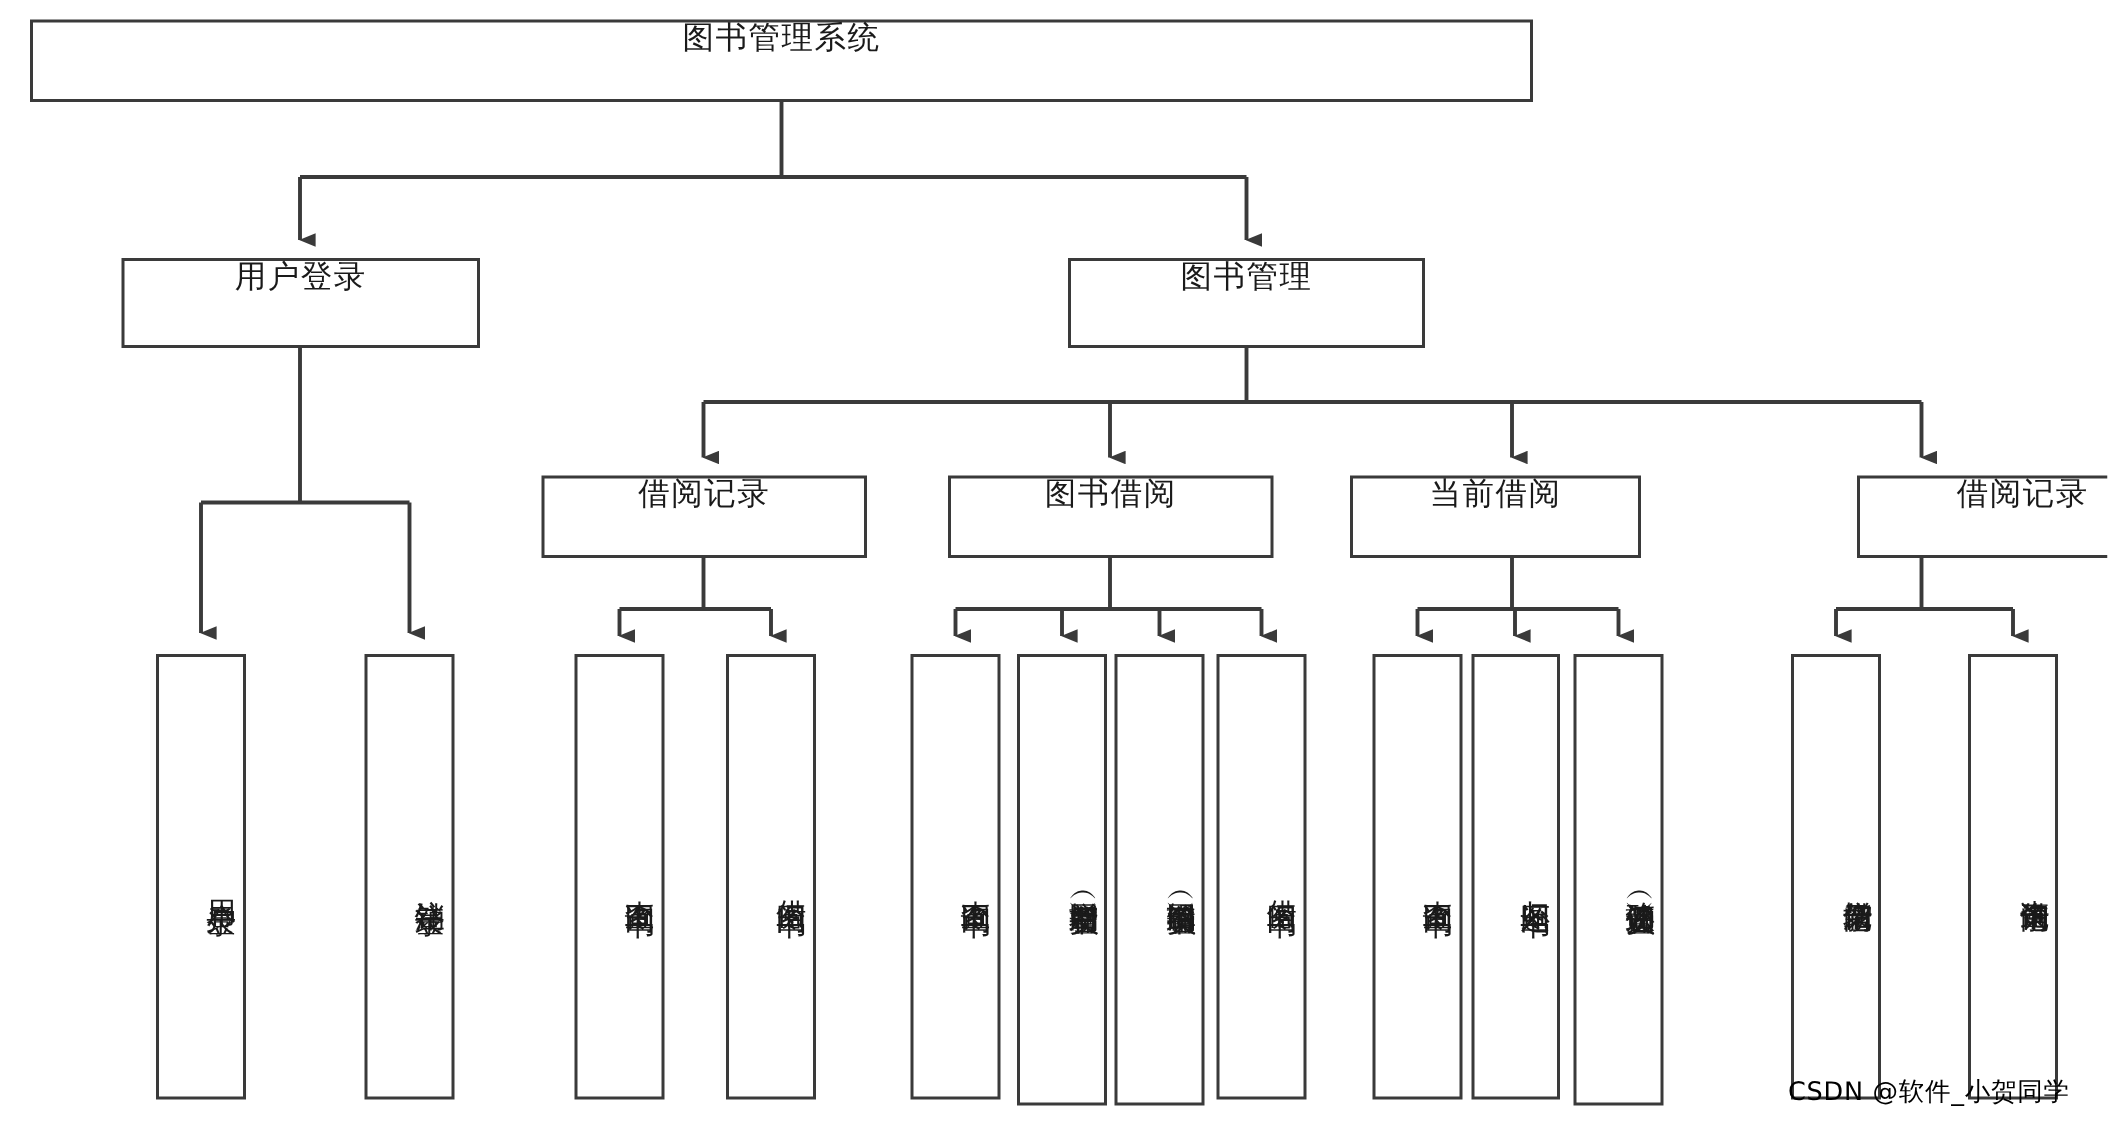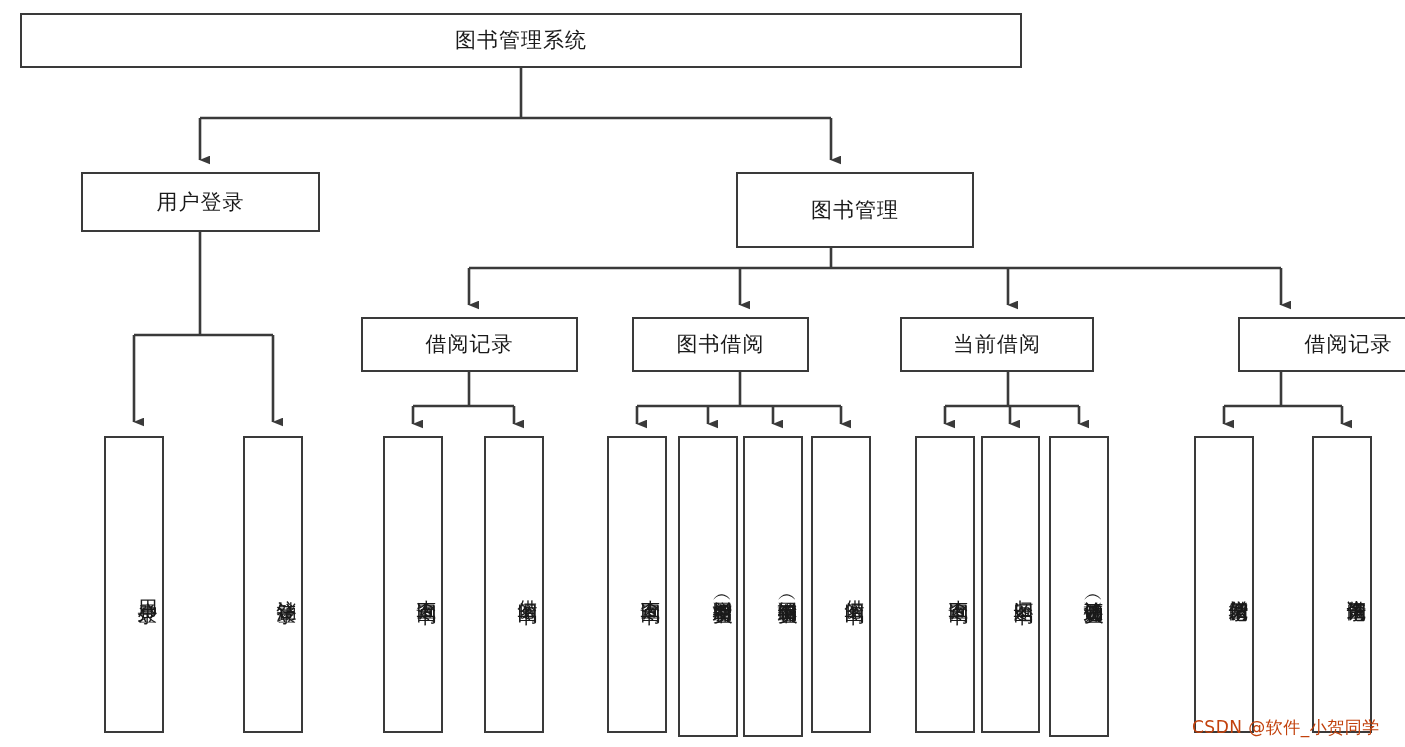--- a/index.html
+++ b/index.html
@@ -22,21 +22,21 @@
     width: 1405px;
     height: 747px;
     pointer-events: none;
   }
   .node {
     position: absolute;
     box-sizing: border-box;
     background: #ffffff;
     border: 2.5px solid #3a3a3a;
     display: flex;
-    align-items: center;
+    align-items: flex-start;
     justify-content: center;
     color: #1a1a1a;
   }
   .node.h {
     font-size: 21px;
     letter-spacing: 1px;
     line-height: 1;
   }
   .node.v {
     font-size: 20px;
@@ -54,21 +54,21 @@
   }
   .node .lbl {
     display: block;
     white-space: nowrap;
   }
   .watermark {
     position: absolute;
     left: 1192px;
     top: 716px;
     font-size: 17px;
-    color: #c2410c;
+    color: #000000;
     white-space: nowrap;
     letter-spacing: 0.5px;
   }
 </style>
 </head>
 <body>
 
 <div id="canvas">
 
   <svg class="wires" viewBox="0 0 1405 747">
@@ -124,28 +124,28 @@
     </g>
   </svg>
 
   <div class="node h" style="left:20px; top:13px; width:1002px; height:55px;">
     <span class="lbl">图书管理系统</span>
   </div>
 
   <div class="node h" style="left:81px; top:172px; width:239px; height:60px;">
     <span class="lbl">用户登录</span>
   </div>
-  <div class="node h" style="left:712px; top:172px; width:238px; height:76px;margin-left:24px;">
+  <div class="node h" style="left:712px; top:172px; width:238px; height:60px;">
     <span class="lbl">图书管理</span>
   </div>
 
   <div class="node h" style="left:361px; top:317px; width:217px; height:55px;">
     <span class="lbl">借阅记录</span>
   </div>
-  <div class="node h" style="left:632px; top:317px; width:177px; height:55px;">
+  <div class="node h" style="left:632px; top:317px; width:217px; height:55px;">
     <span class="lbl">图书借阅</span>
   </div>
   <div class="node h" style="left:900px; top:317px; width:194px; height:55px;">
     <span class="lbl">当前借阅</span>
   </div>
   <div class="node h" style="left:1238px; top:317px; width:221px; height:55px;">
     <span class="lbl">借阅记录</span>
   </div>
 
   <div class="node v" style="left:104px; top:436px; width:60px; height:297px;">

